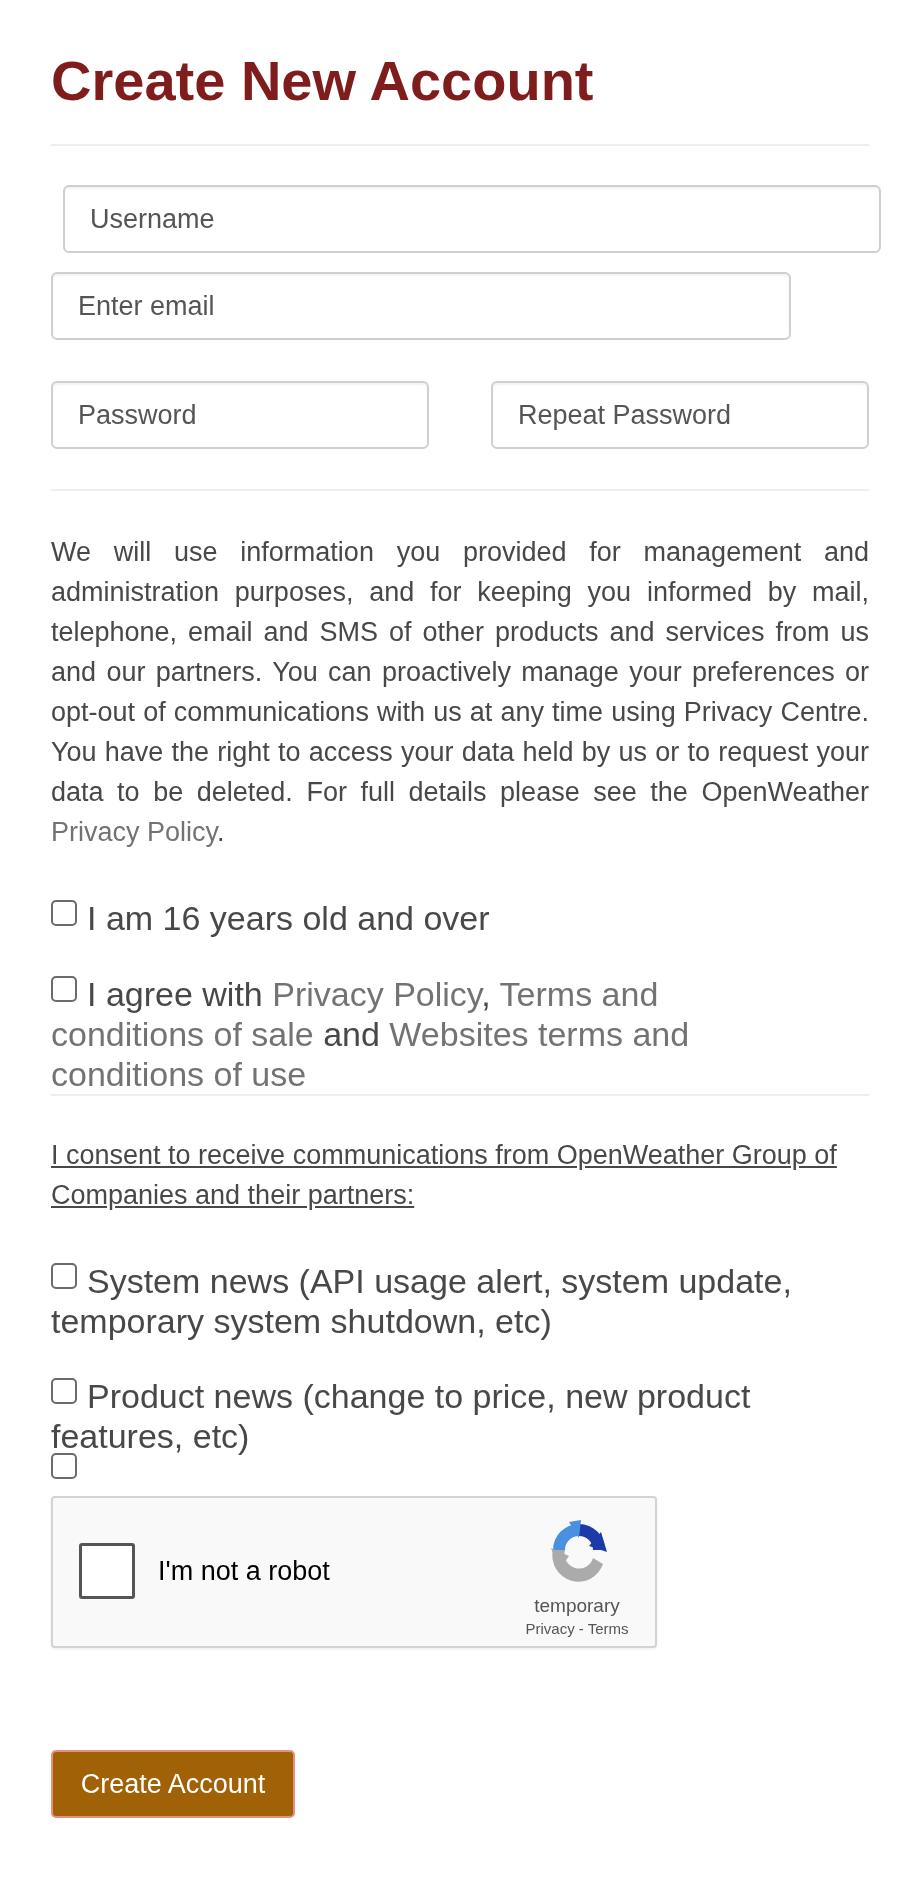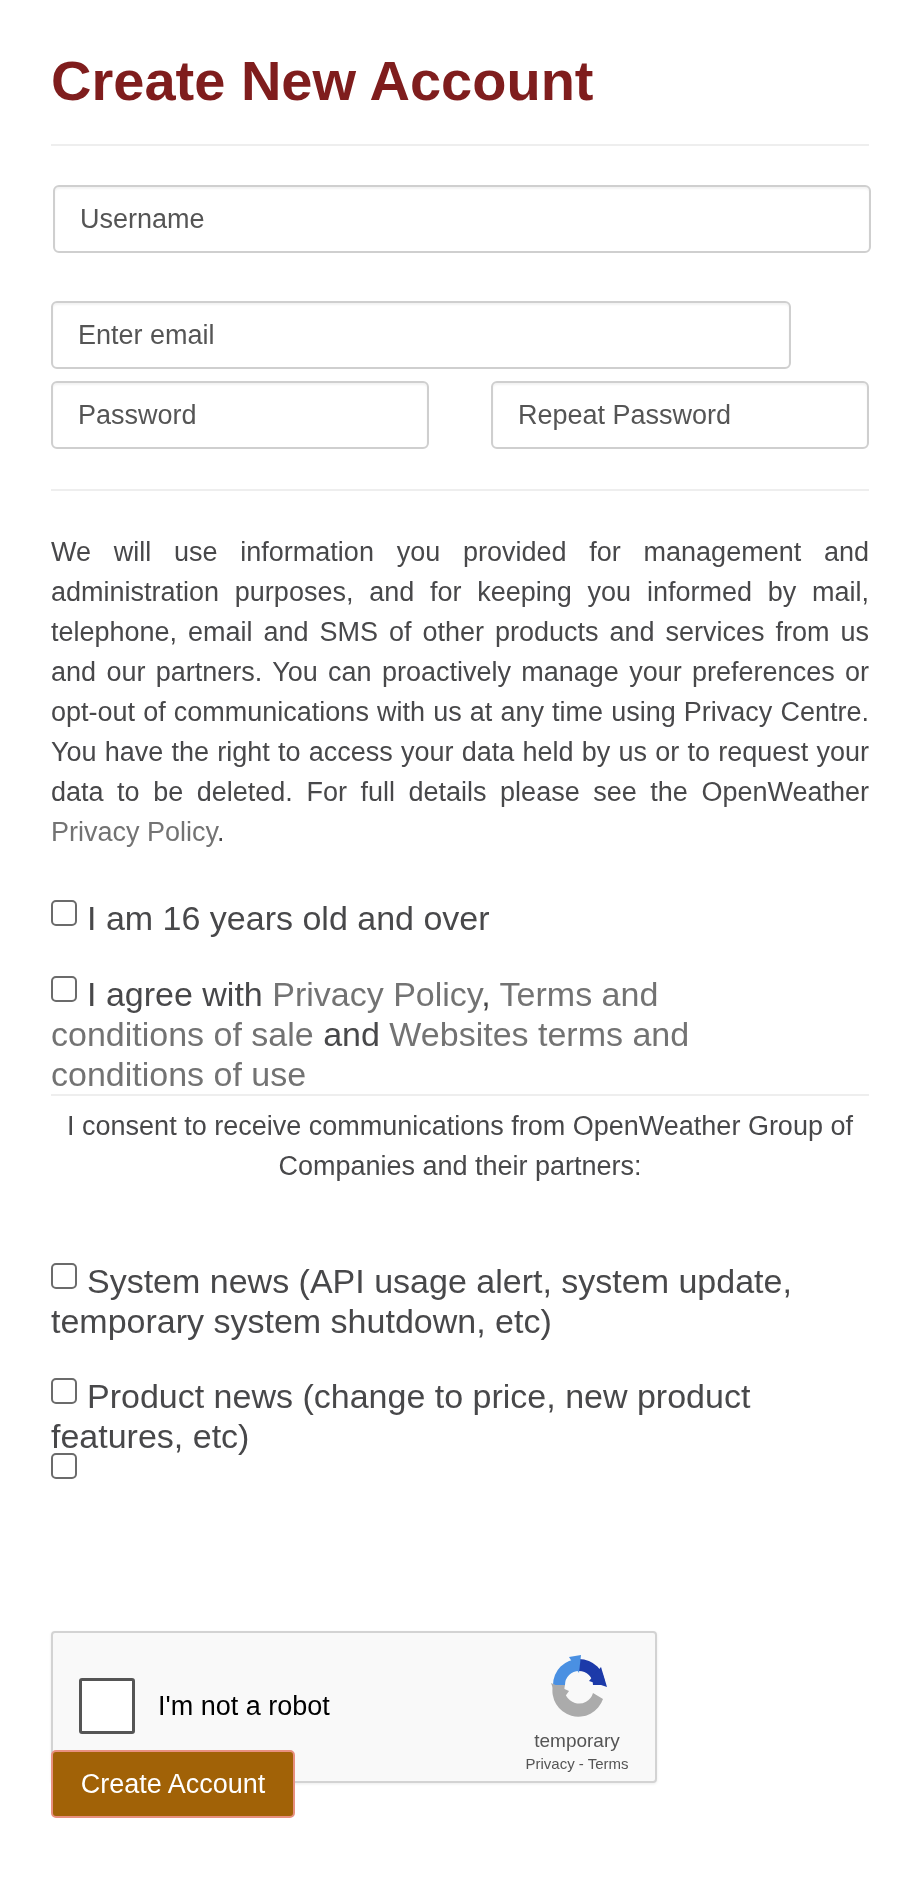--- a/index.html
+++ b/index.html
@@ -44,21 +44,21 @@
       position: absolute; left: 0; width: 818px;
       font-size: 34px; line-height: 40px; color: #48484a;
     }
     .cb {
       display: inline-block; width: 26px; height: 26px;
       border: 2px solid #6b6b6b; border-radius: 5px;
       background: #fff; vertical-align: -2px; margin-right: 10px;
       position: relative; top: -6px;
     }
     .captcha {
-      position: absolute; left: 0; top: 1631px;
+      position: absolute; left: 0; top: 1496px;
       width: 606px; height: 152px;
       background: #f9f9f9; border: 2px solid #d3d3d3; border-radius: 4px;
       box-shadow: 0 1px 3px rgba(0,0,0,0.08);
     }
     .captcha-box {
       position: absolute; left: 26px; top: 45px;
       width: 56px; height: 56px;
       border: 3px solid #555; border-radius: 3px; background: #fff;
     }
     .captcha-label {
@@ -86,25 +86,25 @@
   </style>
 </head>
 <body>
 
 <div class="page">
 
   <h1 class="title">Create New Account</h1>
 
   <div class="hr" style="top:144px"></div>
 
-  <div class="input" style="top:185px; left:2px; width:818px;">
+  <div class="input" style="top:185px; left:12px; width:818px;">
     <input type="text" placeholder="Username" style="">
   </div>
 
-  <div class="input" style="top:301px; left:0; width:740px;">
+  <div class="input" style="top:272px; left:0; width:740px;">
     <input type="email" placeholder="Enter email" style="">
   </div>
 
   <div class="input" style="top:381px; left:0; width:378px;">
     <input type="password" placeholder="Password" style="">
   </div>
 
   <div class="input" style="top:381px; left:440px; width:378px;">
     <input type="password" placeholder="Repeat Password" style="">
   </div>
@@ -116,21 +116,21 @@
   <label class="check-row" style="top:898px">
     <span class="cb"></span><span>I am 16 years old and over</span>
   </label>
 
   <label class="check-row" style="top:974px; width:700px;">
     <span class="cb"></span><span>I agree with </span><a class="link" href="#">Privacy Policy</a><span>, </span><a class="link" href="#">Terms and conditions of sale</a><span> and </span><a class="link" href="#">Websites terms and conditions of use</a>
   </label>
 
   <div class="hr" style="top:1094px"></div>
 
-  <p class="para" style="top:1106px; text-align:center;">I consent to receive communications from OpenWeather Group of Companies and their partners:</p>
+  <p class="para" style="top:1135px; text-align:left;text-decoration:underline;">I consent to receive communications from OpenWeather Group of Companies and their partners:</p>
 
   <label class="check-row" style="top:1261px; width:790px;">
     <span class="cb"></span><span>System news (API usage alert, system update, temporary system shutdown, etc)</span>
   </label>
 
   <label class="check-row" style="top:1376px">
     <span class="cb"></span><span>Product news (change to price, new product features, etc)</span>
   </label>
 
   <label class="check-row" style="top:1451px">

